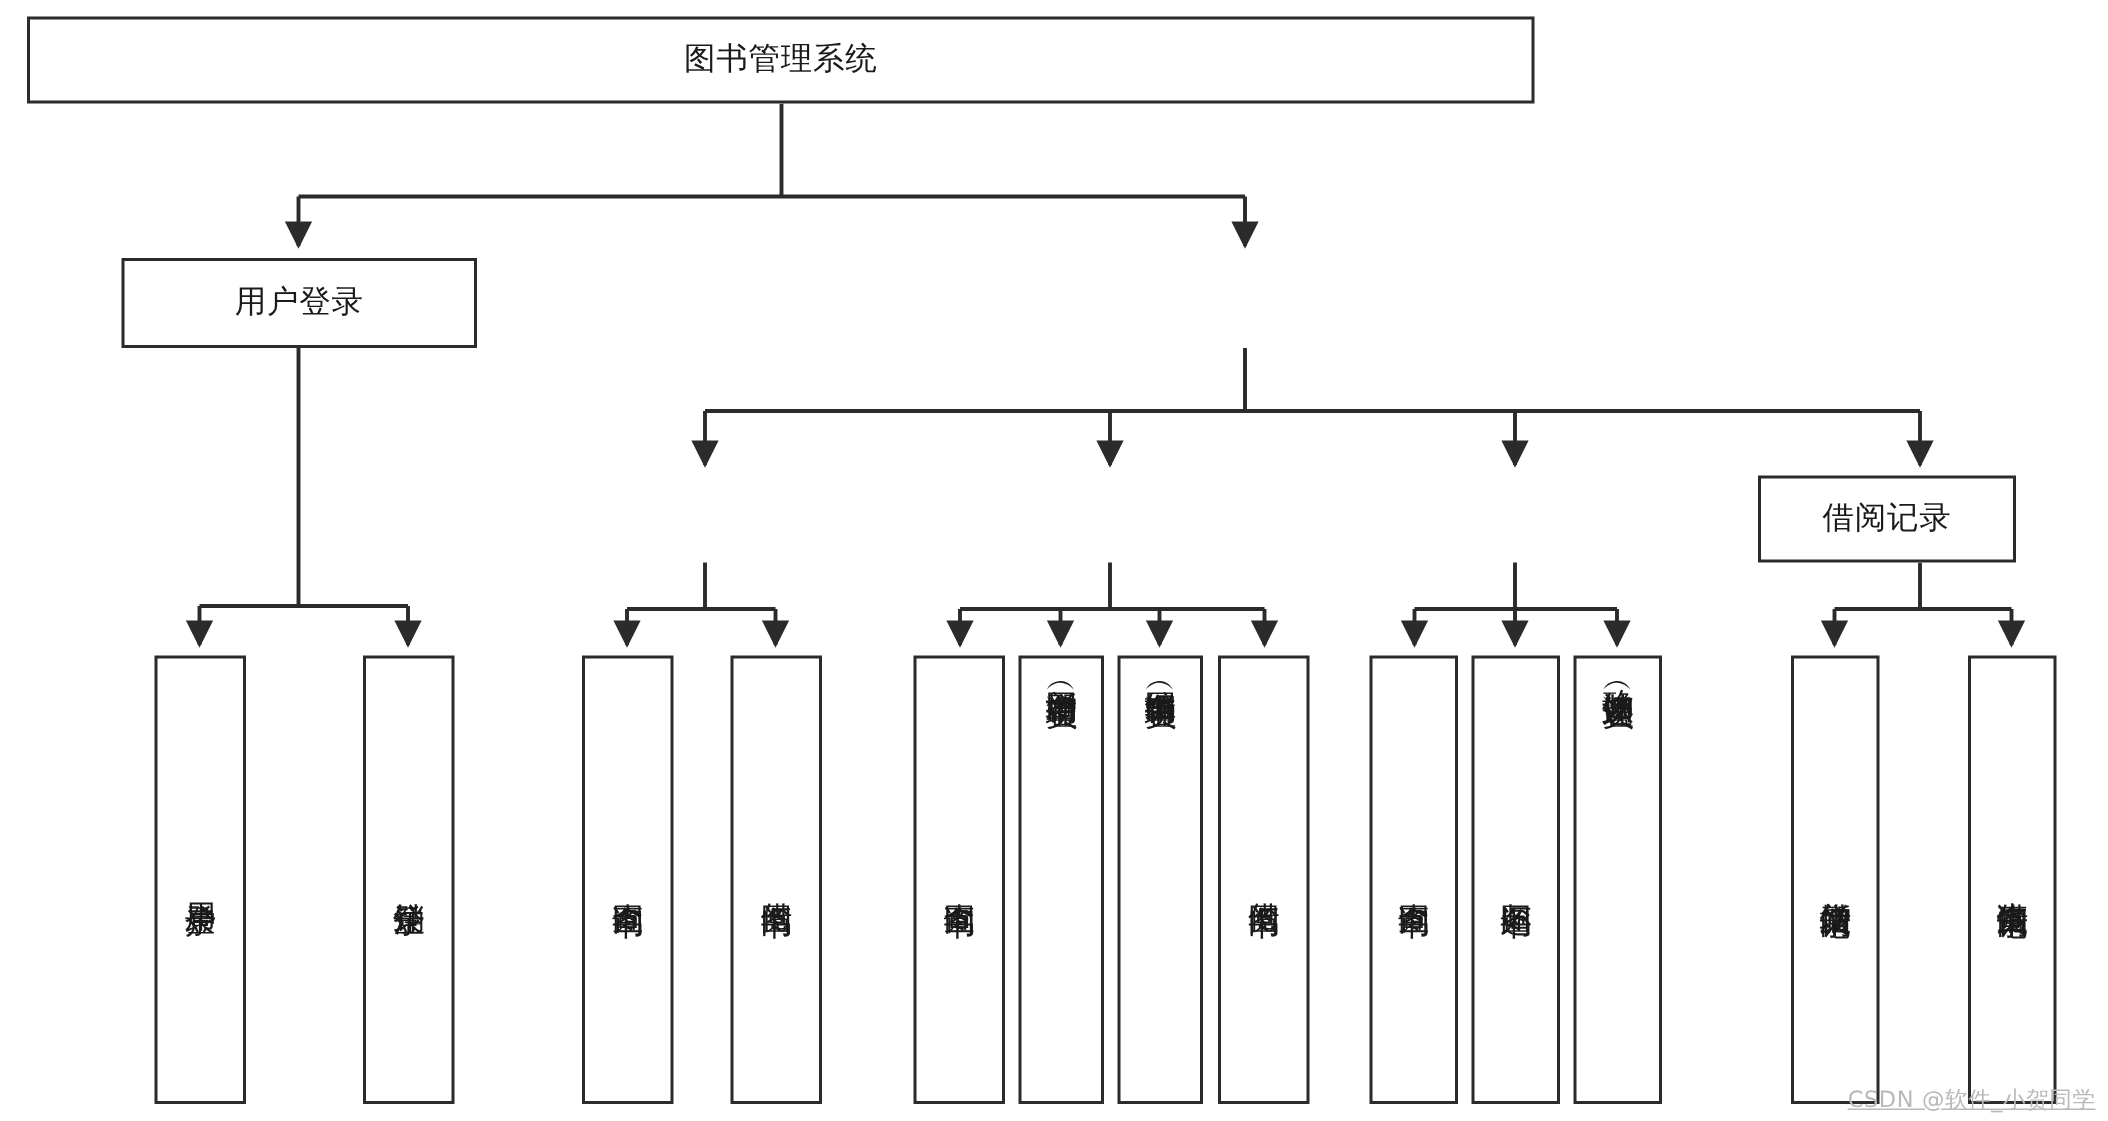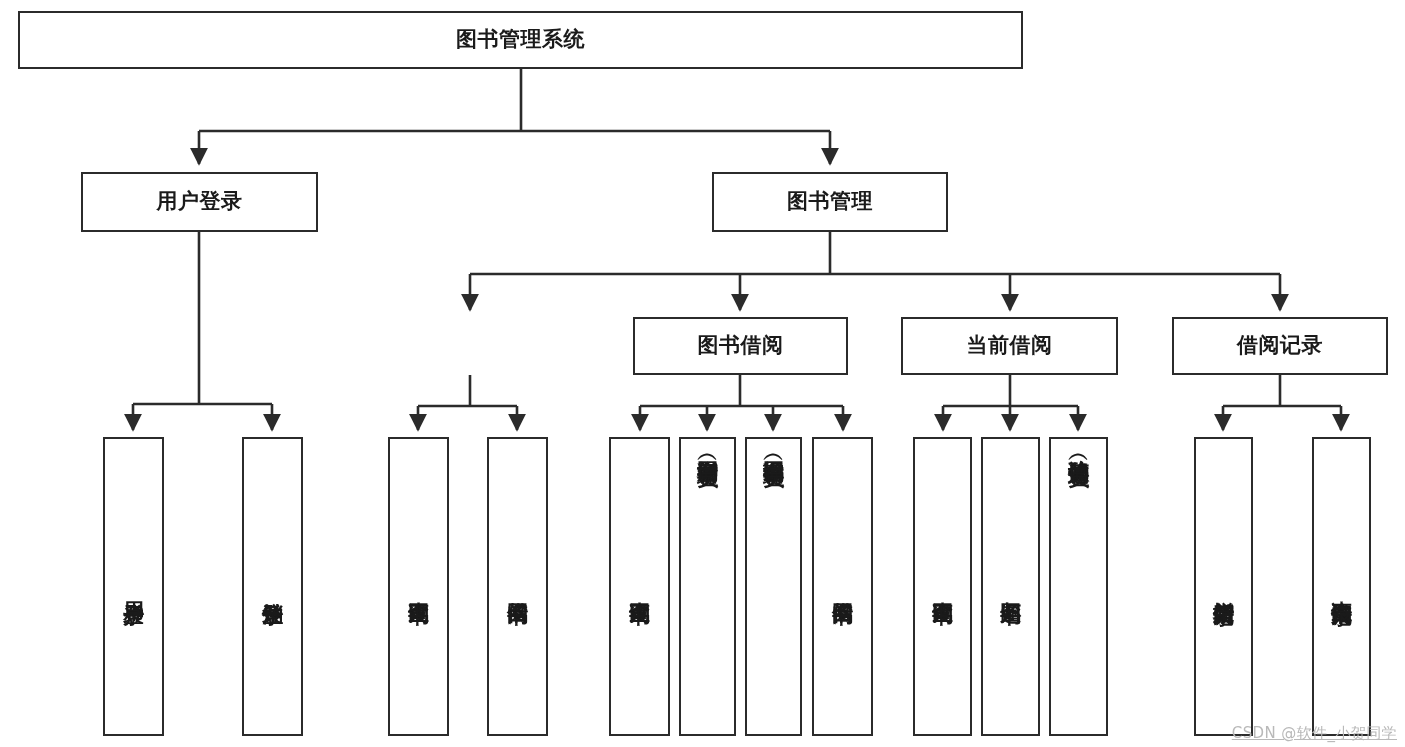--- a/index.html
+++ b/index.html
@@ -30,21 +30,20 @@
     display: flex;
     align-items: center;
     justify-content: center;
     color: #1a1a1a;
   }
   .node .label {
     display: block;
     text-align: center;
     line-height: 1.14;
     letter-spacing: 0.5px;
-    font-weight: bold;
   }
   .node.horiz .label {
     font-size: 21px;
     writing-mode: horizontal-tb;
   }
   .node.vert {
     align-items: flex-start;
     padding-top: 4px;
   }
   .node.vert .label {
@@ -128,31 +127,22 @@
     </g>
   </svg>
 
   <div class="node horiz" style="left:18px; top:11px; width:1005px; height:58px;">
     <span class="label">图书管理系统</span>
   </div>
 
   <div class="node horiz" style="left:81px; top:172px; width:237px; height:60px;">
     <span class="label">用户登录</span>
   </div>
-  <div class="node horiz" style="left:712px; top:172px; width:236px; height:60px;">
-    <span class="label">图书管理</span>
-  </div>
 
-  <div class="node horiz" style="left:633px; top:317px; width:215px; height:58px;">
-    <span class="label">图书借阅</span>
-  </div>
-  <div class="node horiz" style="left:901px; top:317px; width:217px; height:58px;">
-    <span class="label">当前借阅</span>
-  </div>
-  <div class="node horiz" style="left:1172px; top:317px; width:216px; height:58px;">
+  <div class="node horiz" style="left:1172px; top:317px; width:172px; height:58px;">
     <span class="label">借阅记录</span>
   </div>
 
   <div class="node vert mid-text" style="left:103px; top:437px; width:61px; height:299px;">
     <span class="label">用户登录</span>
   </div>
   <div class="node vert mid-text" style="left:242px; top:437px; width:61px; height:299px;">
     <span class="label">注销登录</span>
   </div>
 

